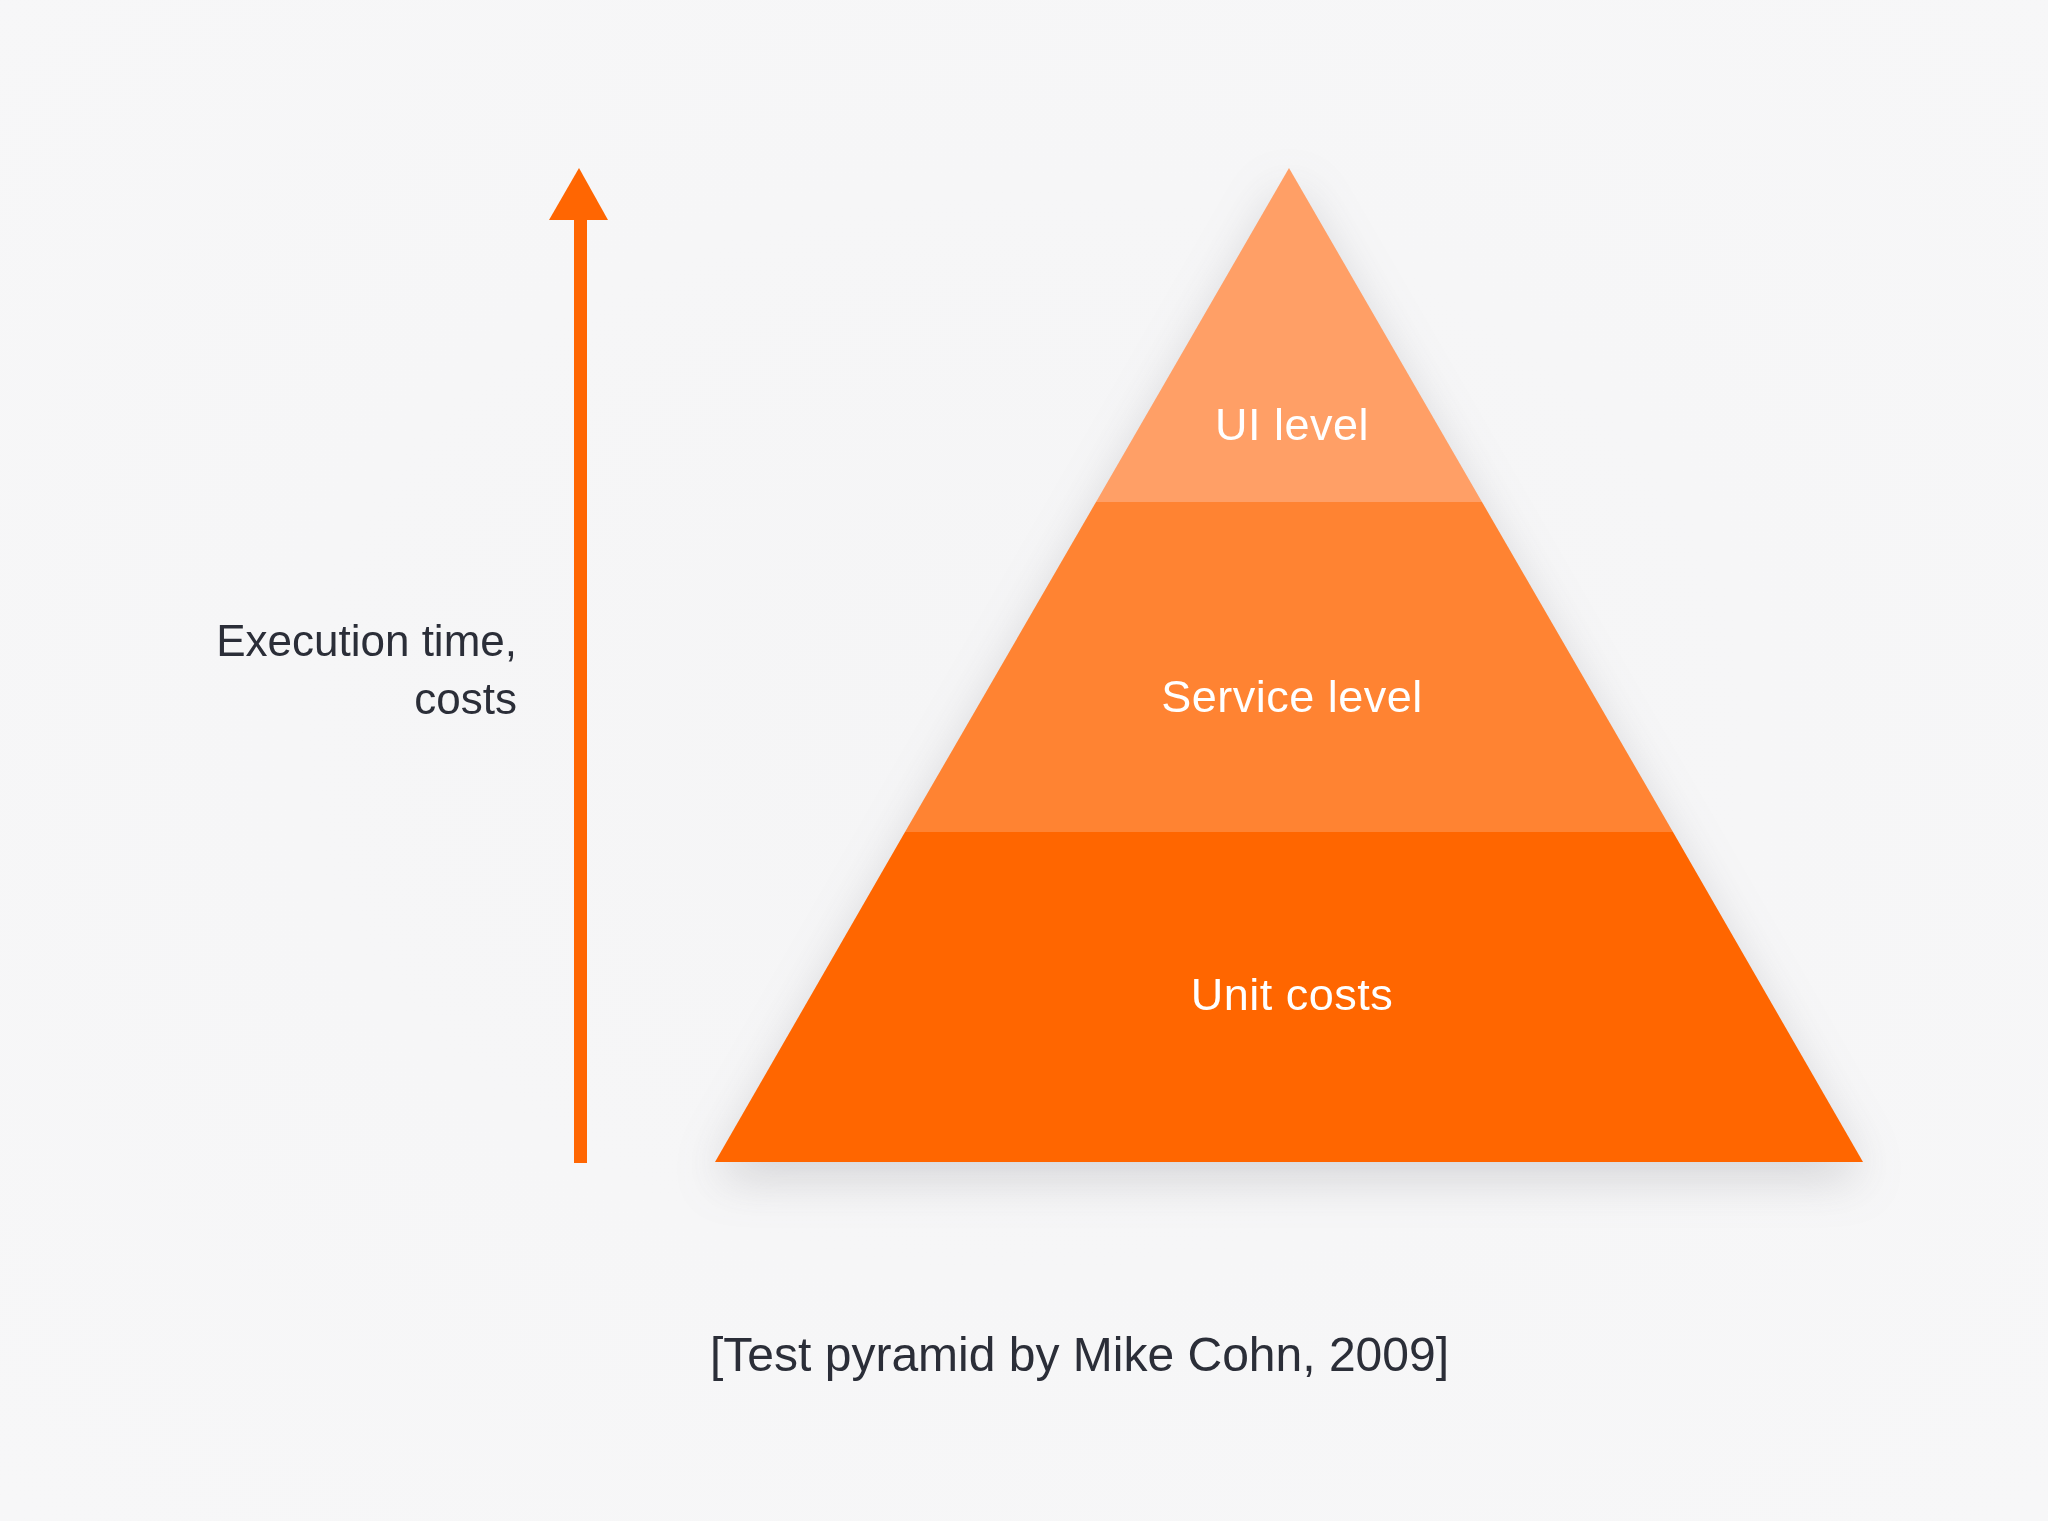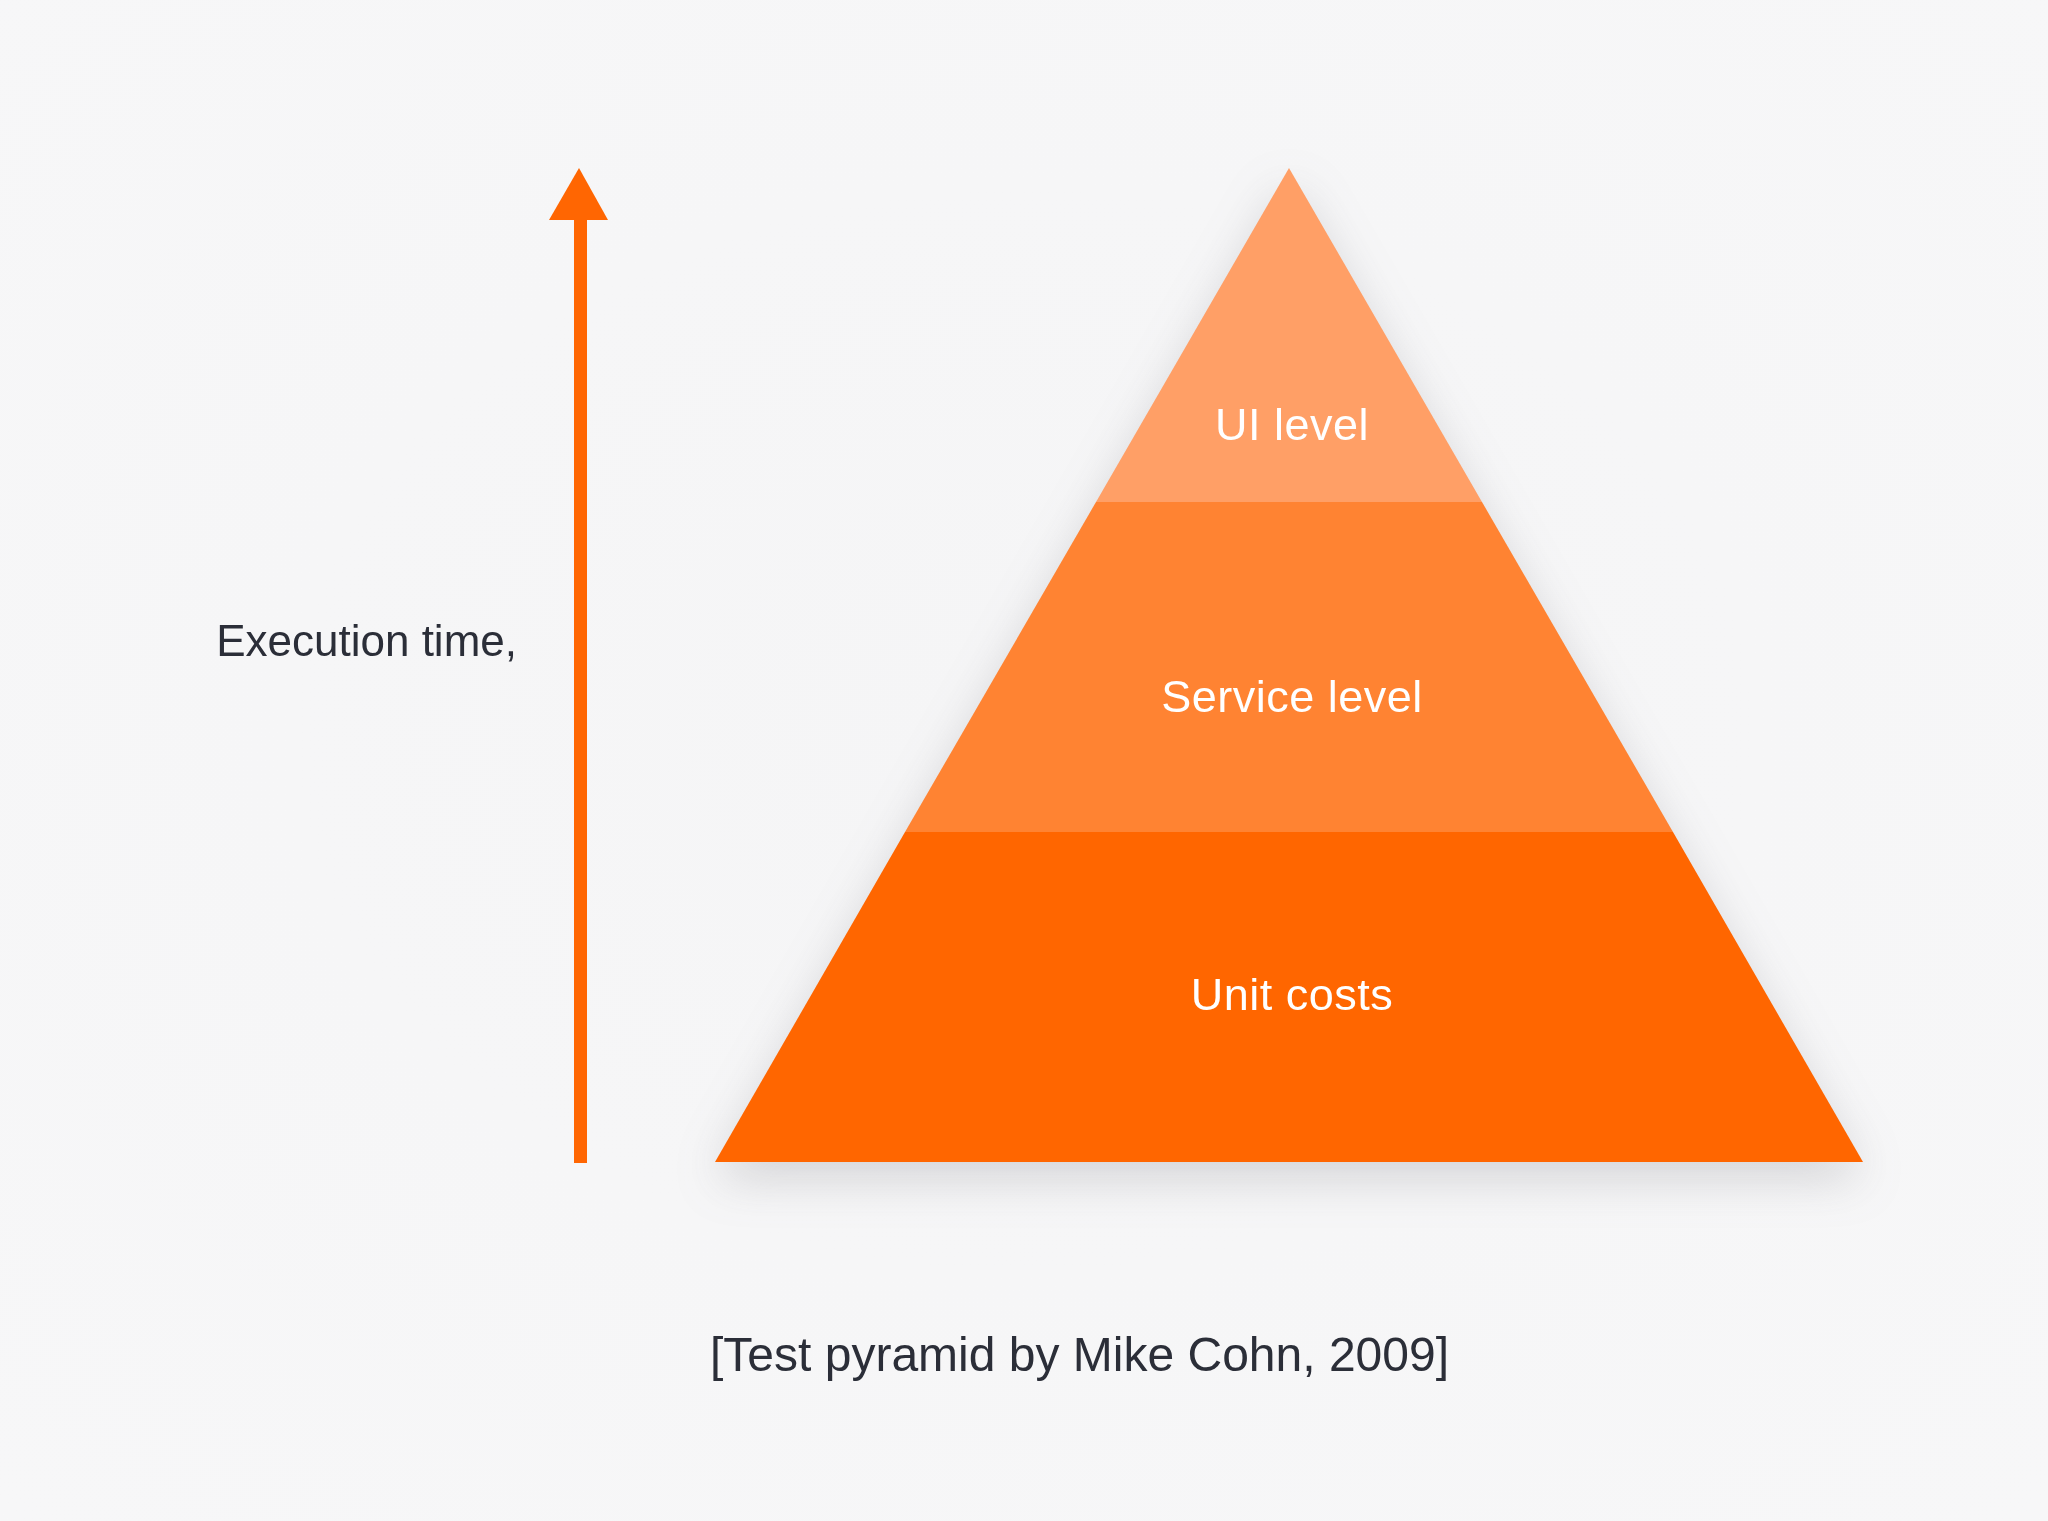--- a/index.html
+++ b/index.html
@@ -81,17 +81,18 @@
   </svg>
 
   <div class="level-label" style="left:1292px; top:385px;margin-top:40px;">UI level</div>
 
   <div class="level-label" style="left:1292px; top:665px;margin-top:32px;">Service level</div>
 
   <div class="level-label" style="left:1292px; top:995px;">Unit costs</div>
 
   <div class="axis-label">
     <div>Execution time,</div>
+    <div>costs</div>
   </div>
 
   <div class="caption">[Test pyramid by Mike Cohn, 2009]</div>
 
 </div>
 
 </body></html>

